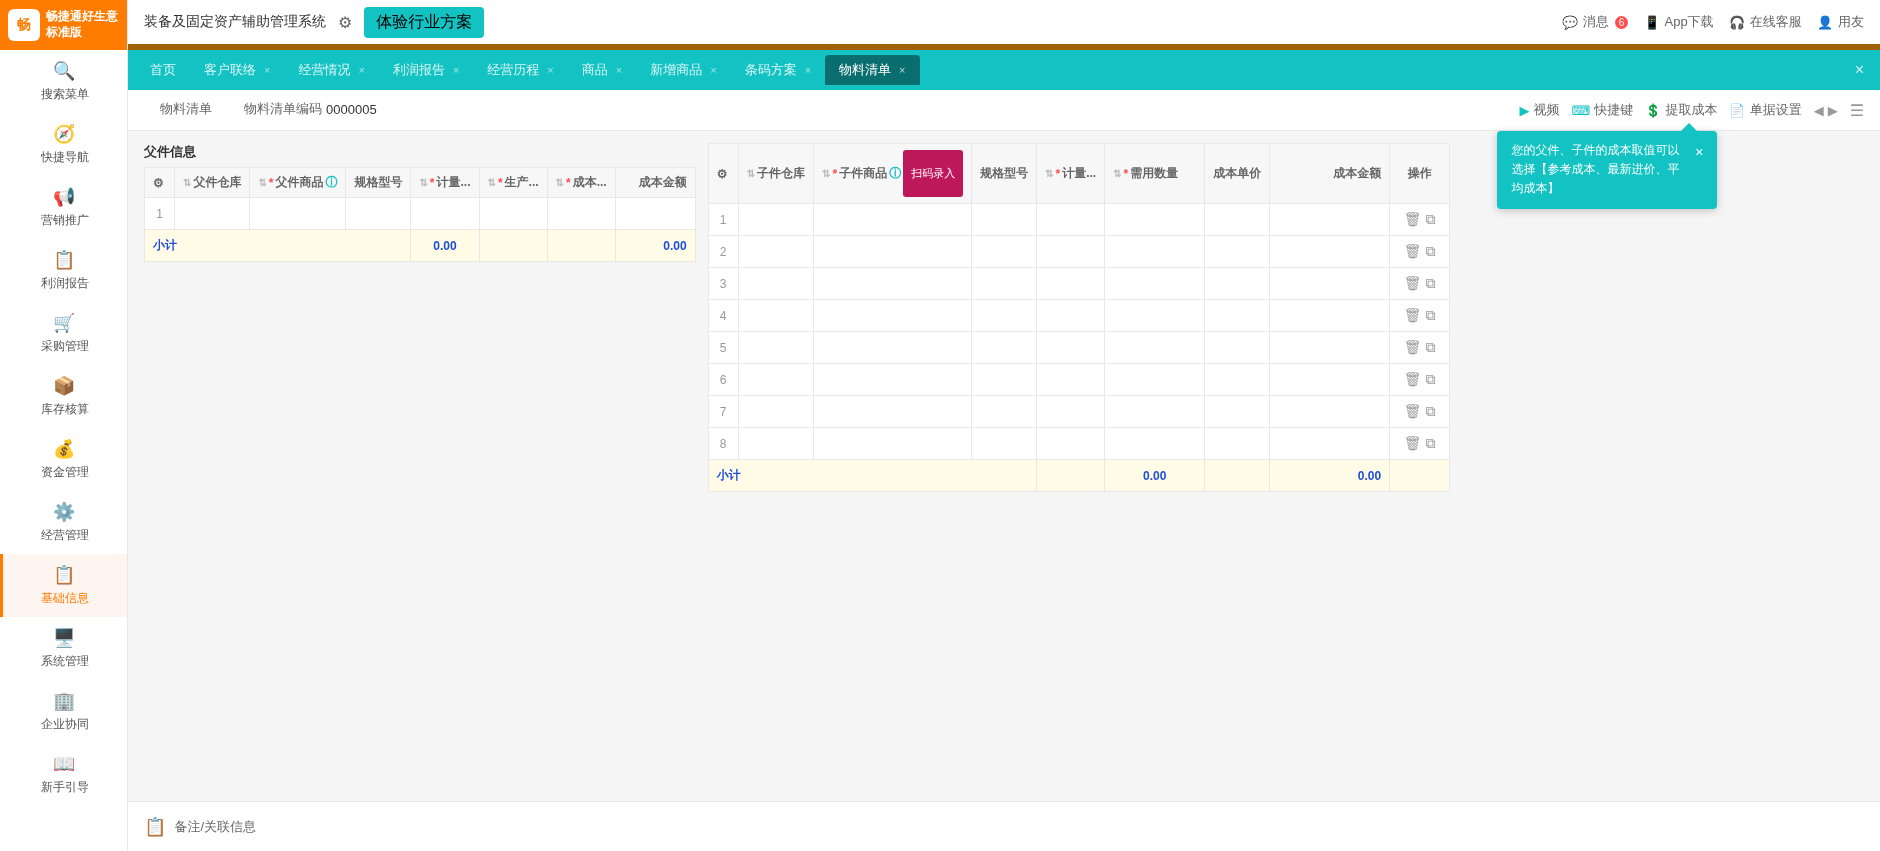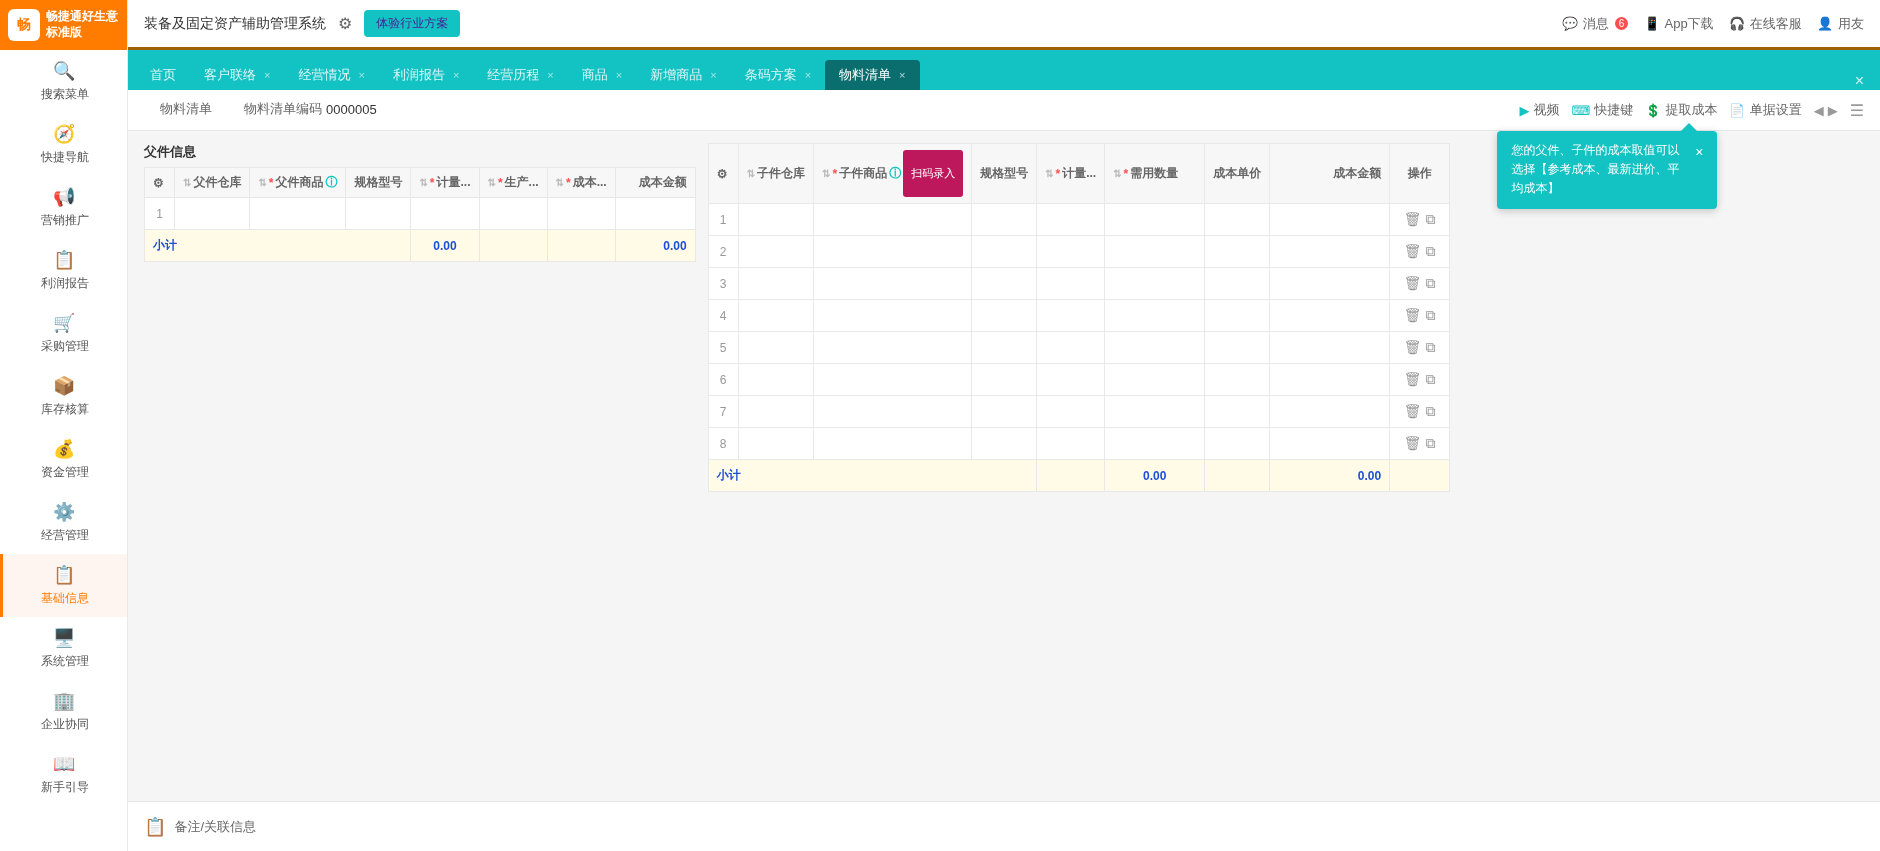--- a/index.html
+++ b/index.html
@@ -54,51 +54,51 @@
     
     .main { flex: 1; display: flex; flex-direction: column; overflow: hidden; }
 
     
     .topbar {
       background: #fff;
       height: 50px;
       display: flex;
       align-items: center;
       padding: 0 16px;
-      border-bottom: 3px solid #a16207;
+      border-bottom: 6px solid #a16207;
       justify-content: space-between;
     }
     .topbar-left { display: flex; align-items: center; gap: 12px; }
     .system-title { font-size: 14px; color: #333; font-weight: 500; }
     .topbar-btn {
       background: #13c2c2;
-      color: #4c1d95;
+      color: #000000;
       border: none;
       border-radius: 4px;
       padding: 5px 12px;
       cursor: pointer;
-      font-size: 12px;
+      font-size: 16px;
     }
     .topbar-right { display: flex; align-items: center; gap: 16px; color: #666; font-size: 13px; }
     .topbar-right-item { display: flex; align-items: center; gap: 4px; cursor: pointer; }
     .badge {
       background: #ff4d4f;
       color: #fff;
       border-radius: 10px;
       font-size: 10px;
       padding: 1px 4px;
       margin-left: 2px;
     }
     .settings-icon { font-size: 16px; cursor: pointer; color: #666; }
 
     
     .nav-tabs {
       background: #13c2c2;
       display: flex;
-      align-items: flex-end;
+      align-items: center;
       height: 40px;
       padding: 0 8px;
       overflow-x: auto;
       flex-shrink: 0;
     }
     .nav-tab {
       display: flex;
       align-items: center;
       gap: 4px;
       padding: 6px 14px;

